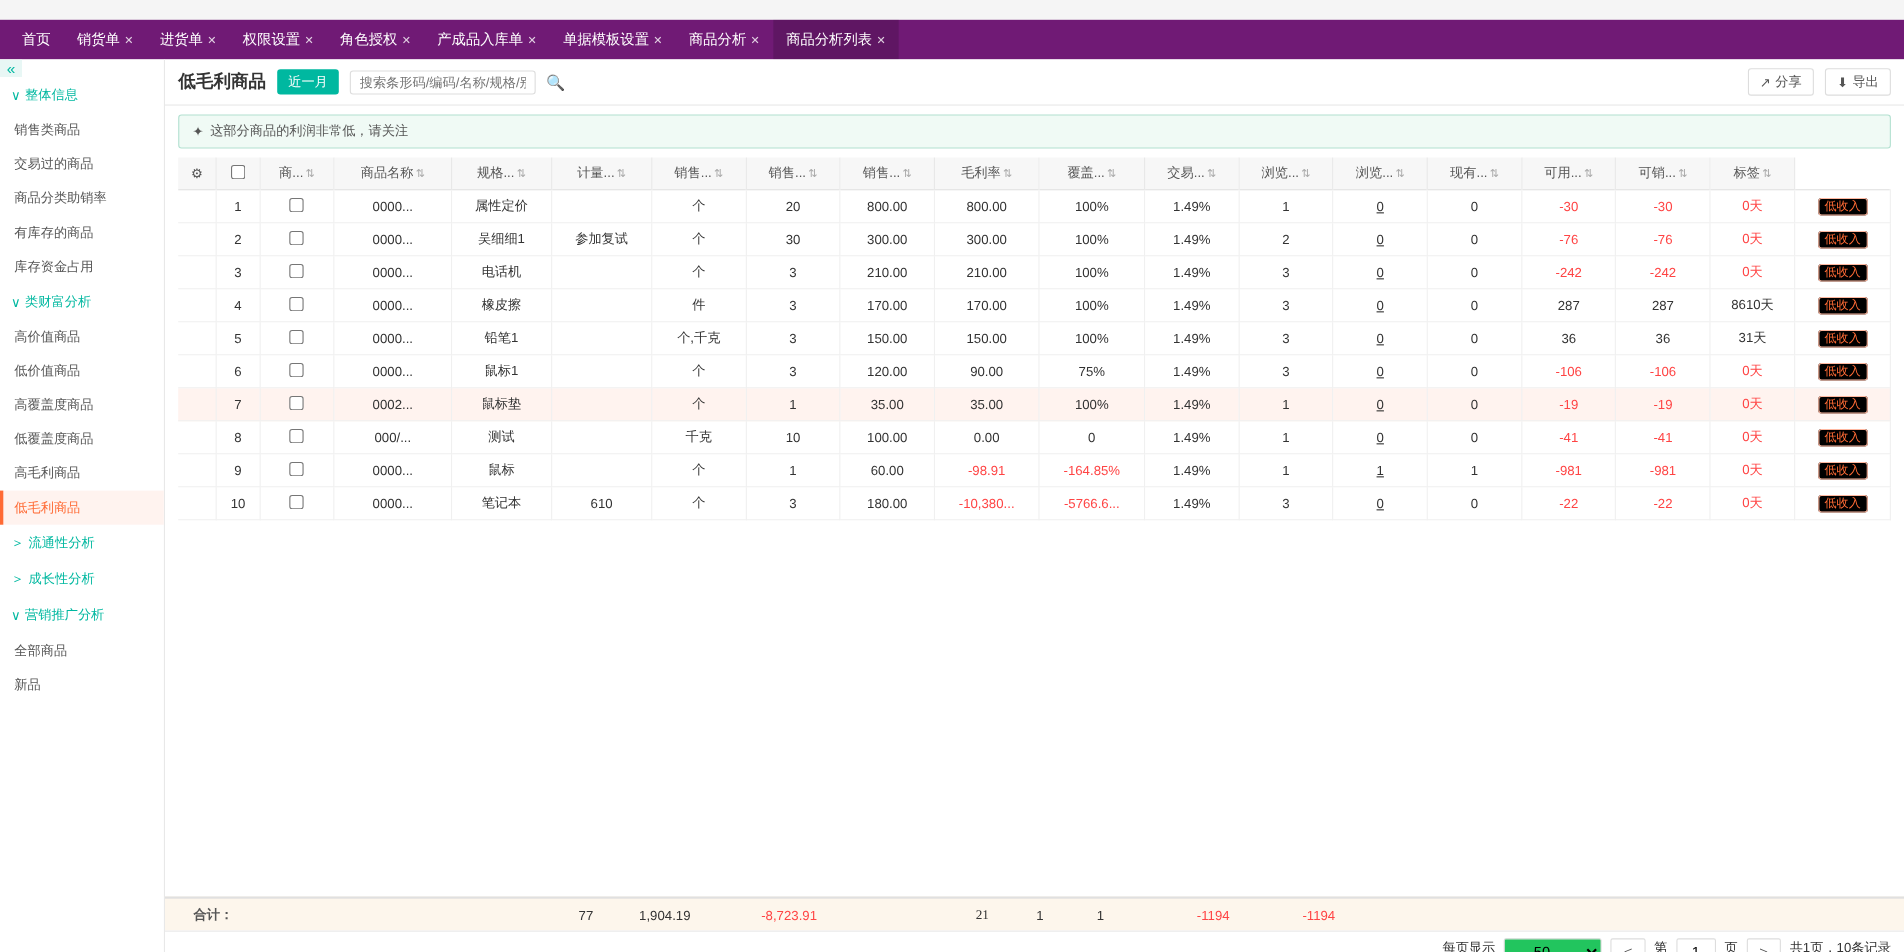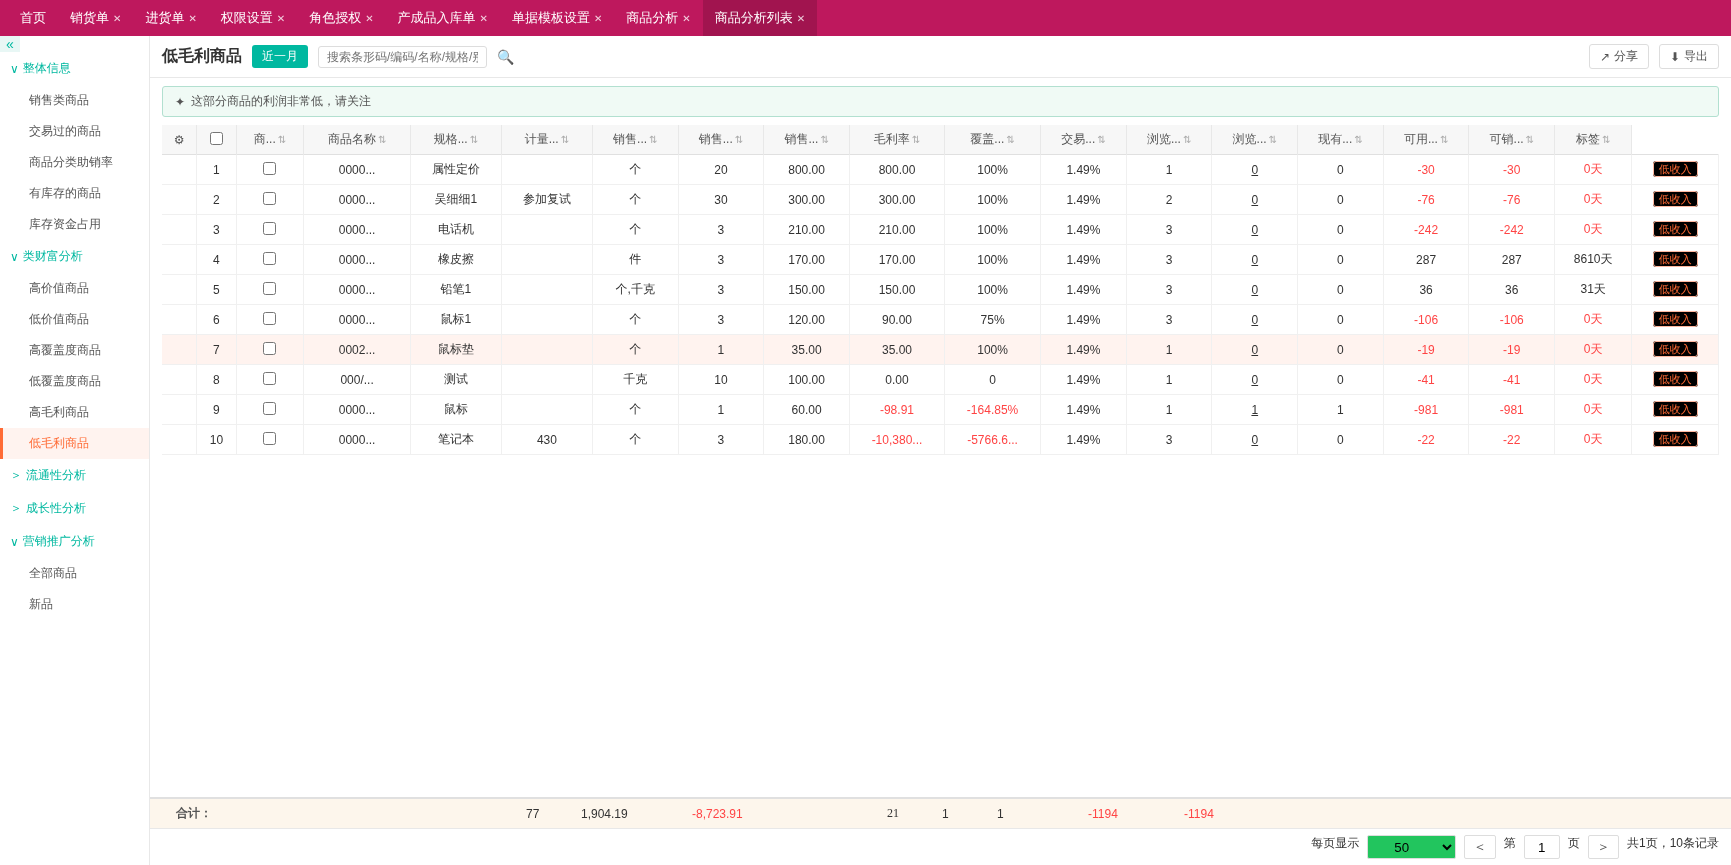--- a/index.html
+++ b/index.html
@@ -1,24 +1,25 @@
 <!DOCTYPE html>
 <html><head>
   <meta charset="utf-8">
   <style>
     * { box-sizing: border-box; margin: 0; padding: 0; }
     body { font-family: 'Microsoft YaHei', Arial, sans-serif; font-size: 12px; background: #f5f5f5; color: #333; }
     
     
     .top-nav {
-      background: #be185d;
+      background: #701a75;
       display: flex;
       align-items: flex-start;
       height: 36px;
       padding: 0 8px;
+      margin-top: 18px;
     }
     .nav-item {
       color: #fff;
       padding: 0 12px;
       height: 36px;
       line-height: 36px;
       cursor: pointer;
       font-size: 13px;
       white-space: nowrap;
     }
@@ -42,21 +43,21 @@
     .sidebar-group-header {
       padding: 8px 10px;
       color: #00b8a0;
       font-size: 12px;
       cursor: pointer;
       display: flex;
       align-items: center;
       gap: 4px;
     }
     .sidebar-item {
-      padding: 7px 10px 7px 26px;
+      padding: 7px 10px 7px 10px;
       cursor: pointer;
       font-size: 12px;
       color: #555;
       border-left: 3px solid transparent;
     }
     .sidebar-item.active {
       background: #fff3ef;
       color: #ff6b35;
       border-left: 3px solid #ff6b35;
     }
@@ -562,21 +563,21 @@
     <td class="red-text">-981</td>
     <td class="red-text">0天</td>
     <td><span class="tag-low-income-badge">低收入</span></td>
   </tr>
             <tr>
     <td></td>
     <td>10</td>
     <td><input type="checkbox" style=""></td>
     <td>0000...</td>
     <td>笔记本</td>
-    <td>430</td>
+    <td>610</td>
     <td>个</td>
     <td>3</td>
     <td>180.00</td>
     <td class="red-text">-10,380...</td>
     <td class="red-text">-5766.6...</td>
     <td>1.49%</td>
     <td>3</td>
     <td><span class="link-underline">0</span></td>
     <td>0</td>
     <td class="red-text">-22</td>

